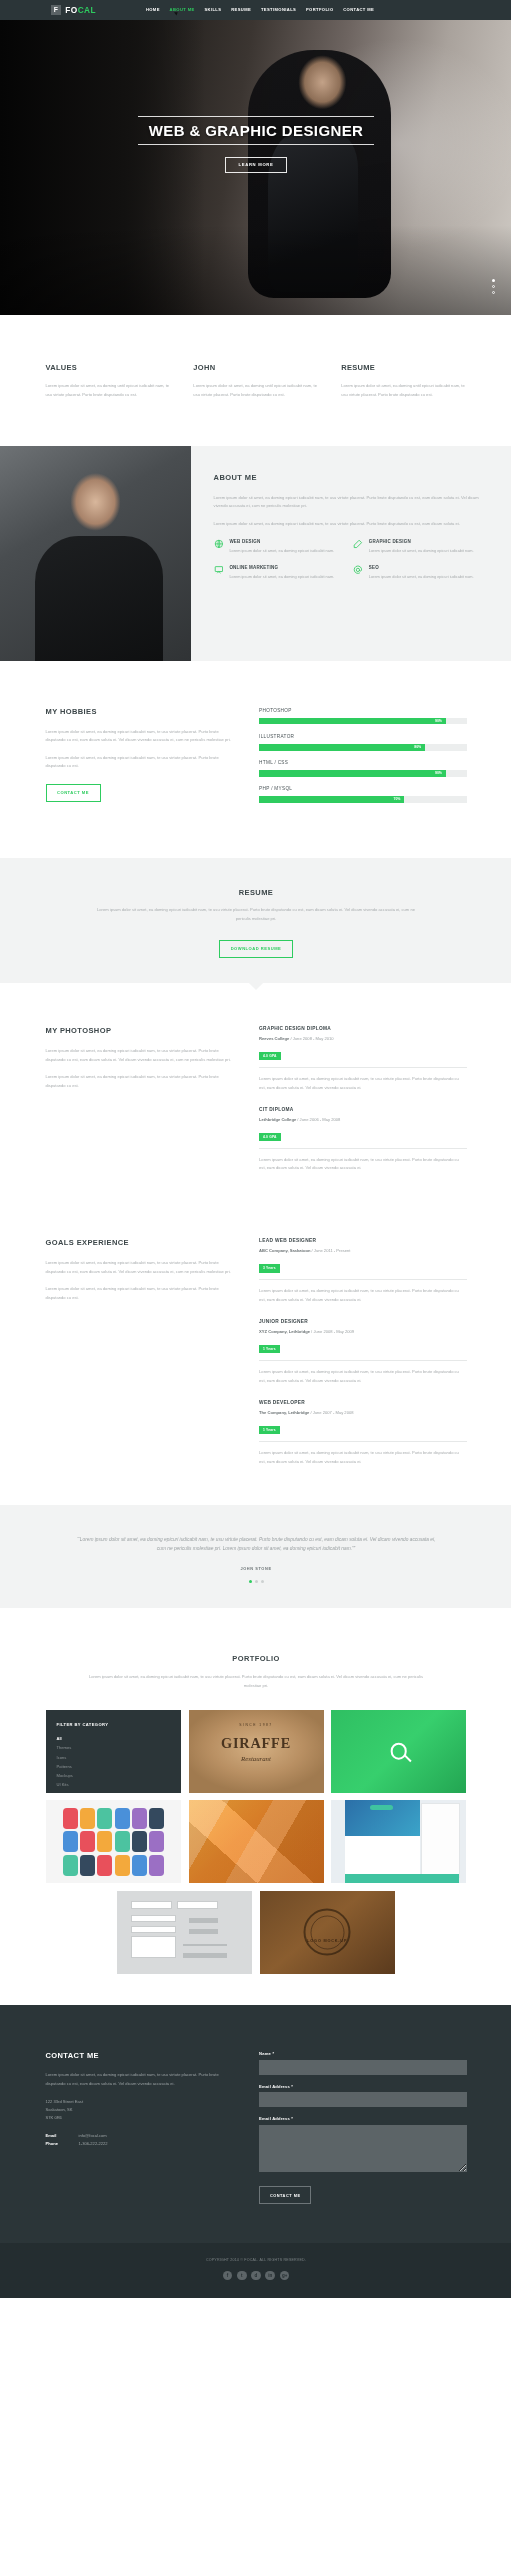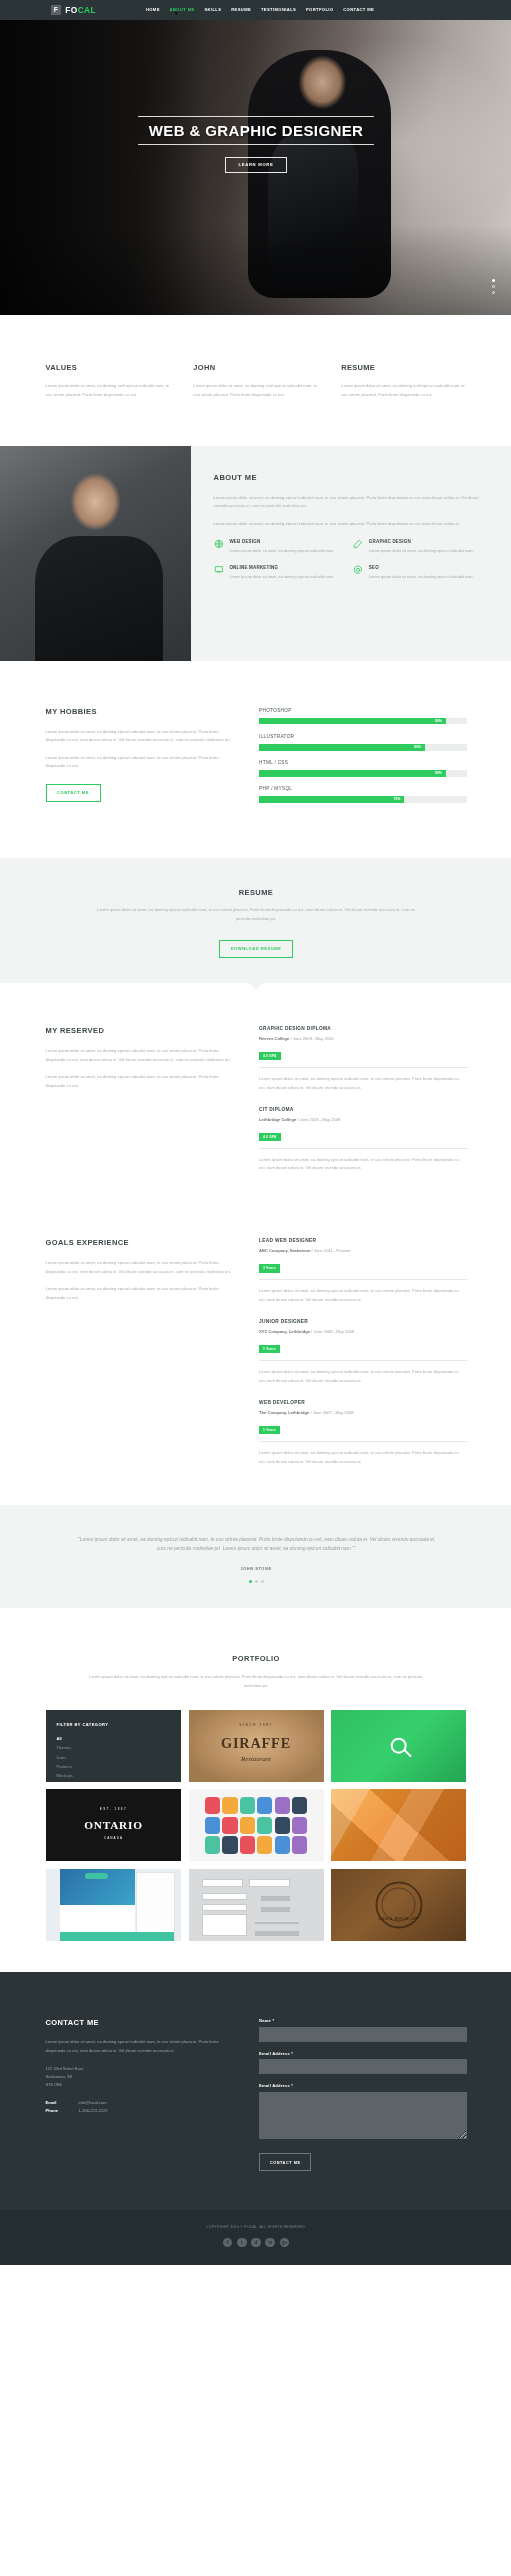--- a/index.html
+++ b/index.html
@@ -192,21 +192,21 @@
   }
   .testi-dots { margin-top: 9px; display: flex; justify-content: center; gap: 3px; }
   .testi-dots i { width: 3px; height: 3px; border-radius: 50%; background: #cdd1d1; display:block; }
   .testi-dots i.on { background: #2ecc5f; }
 
   
   .pf { padding: 30px 0 15px; text-align: center; }
   .pf h2 { font-size: 7.5px; font-weight: bold; color: #3d474a; letter-spacing: 0.4px; }
   .pf > p { font-size: 4.1px; line-height: 2.1; color: #a8acae; width: 339px; margin: 9.8px auto 0; }
   .pf-grid { display: flex; flex-wrap: wrap; gap: 7.5px; margin-top: 19.6px; justify-content: center; }
-  .tile { width: 135px; height: 72px; position: relative; overflow: hidden; }
+  .tile { width: 135px; height: 83px; position: relative; overflow: hidden; }
   .filter-tile { background: #2b3538; text-align: left; padding: 12px 10.5px; }
   .filter-h { color: #fff; font-size: 4.1px; font-weight: bold; letter-spacing: 0.4px; margin-bottom: 7.5px; }
   .filter-list { list-style: none; }
   .filter-list li { font-size: 4.1px; color: #8d9496; line-height: 2.25; cursor: pointer; }
   .filter-list li.on { color: #fff; font-weight: bold; }
 
   .t-giraffe {
     background:
       radial-gradient(ellipse 75px 45px at 50% 45%, #d4b083, #b99063 60%, #a07a4f 100%);
   }
@@ -444,21 +444,21 @@
 <div class="resume">
   <h2>RESUME</h2>
   <p>Lorem ipsum dolor sit amet, ea doming epicuri iudicabit nam, te usu virtute placerat. Purto brute disputando cu est, eam dicam soluta ei. Vel dicam vivendo accusata ei, cum ne periculis molestiae pri.</p>
   <button class="btn-out">DOWNLOAD RESUME</button>
   <div class="resume-notch"></div>
 </div>
 
 <div class="wrap">
   <div class="rblock">
     <div class="rleft">
-      <div class="sec-h">MY RESERVED</div>
+      <div class="sec-h">MY PHOTOSHOP</div>
       <p>Lorem ipsum dolor sit amet, ea doming epicuri iudicabit nam, te usu virtute placerat. Purto brute disputando cu est, eam dicam soluta ei. Vel dicam vivendo accusata ei, cum ne periculis molestiae pri.</p>
       <p>Lorem ipsum dolor sit amet, ea doming epicuri iudicabit nam, te usu virtute placerat. Purto brute disputando cu est.</p>
     </div>
     <div class="rright">
       <div class="entry">
         <div class="entry-t">GRAPHIC DESIGN DIPLOMA</div>
         <div class="entry-m">
           <b>Reeves College</b>
           <span>/</span>
           <span>June 2008 - May 2010</span>
@@ -558,25 +558,20 @@
       <div class="tile t-giraffe">
         <div class="gsub">SINCE 1987</div>
         <div class="gtext">GIRAFFE</div>
         <div class="gsub2">Restaurant</div>
       </div>
 
       <div class="tile t-green">
         <div class="mag"></div>
       </div>
 
-      <div class="tile t-ontario">
-        <div class="on2">EST. 1867</div>
-        <div class="on1">ONTARIO</div>
-        <div class="on3">CANADA</div>
-      </div>
 
       <div class="tile t-icons">
         <span style="background:#e8505b"></span>
         <span style="background:#f3a93c"></span>
         <span style="background:#4cc3a0"></span>
         <span style="background:#4a90d9"></span>
         <span style="background:#9b6fc4"></span>
         <span style="background:#34495e"></span>
         <span style="background:#4a90d9"></span>
         <span style="background:#e8505b"></span>

